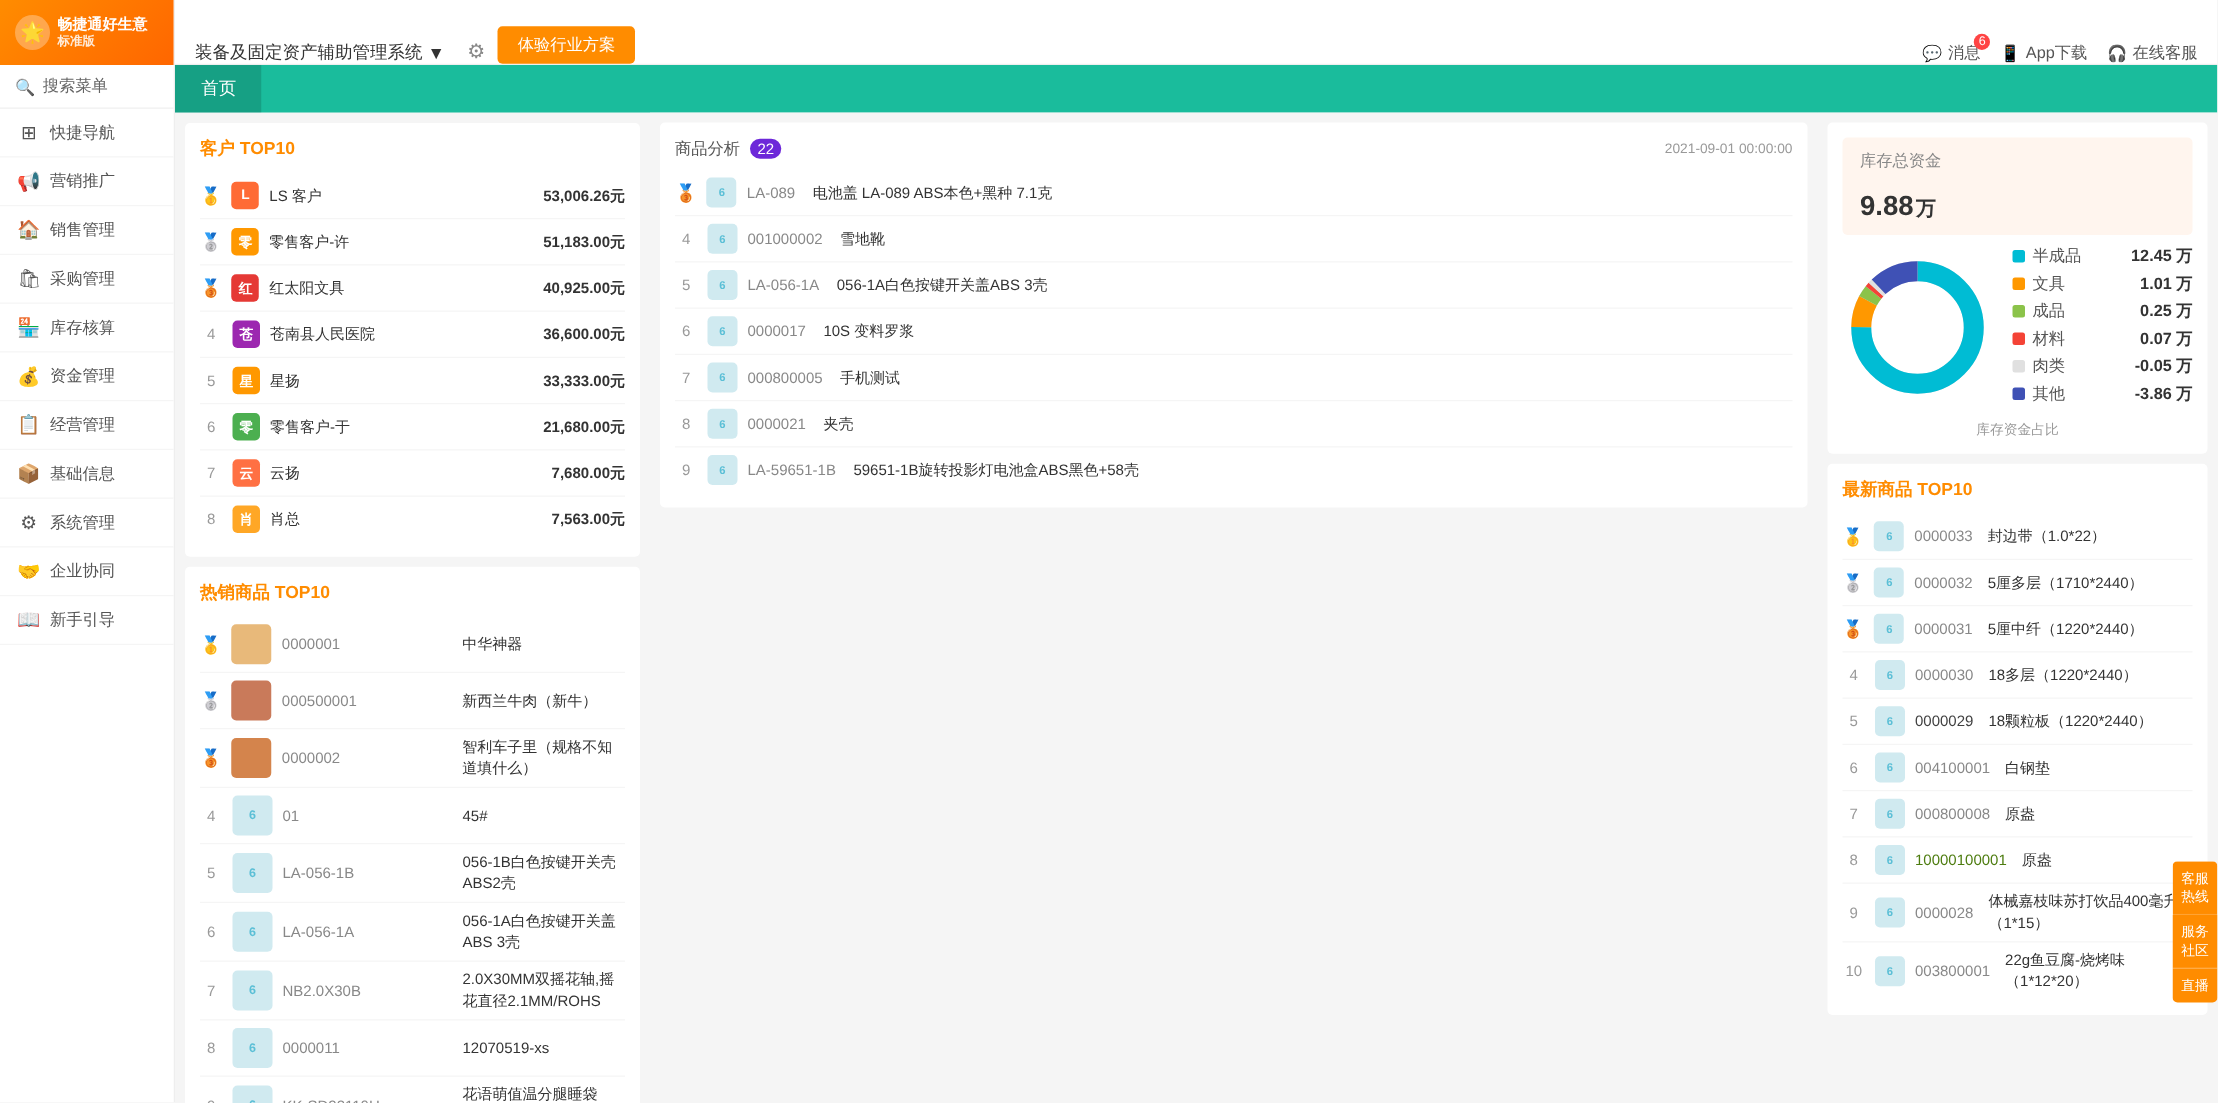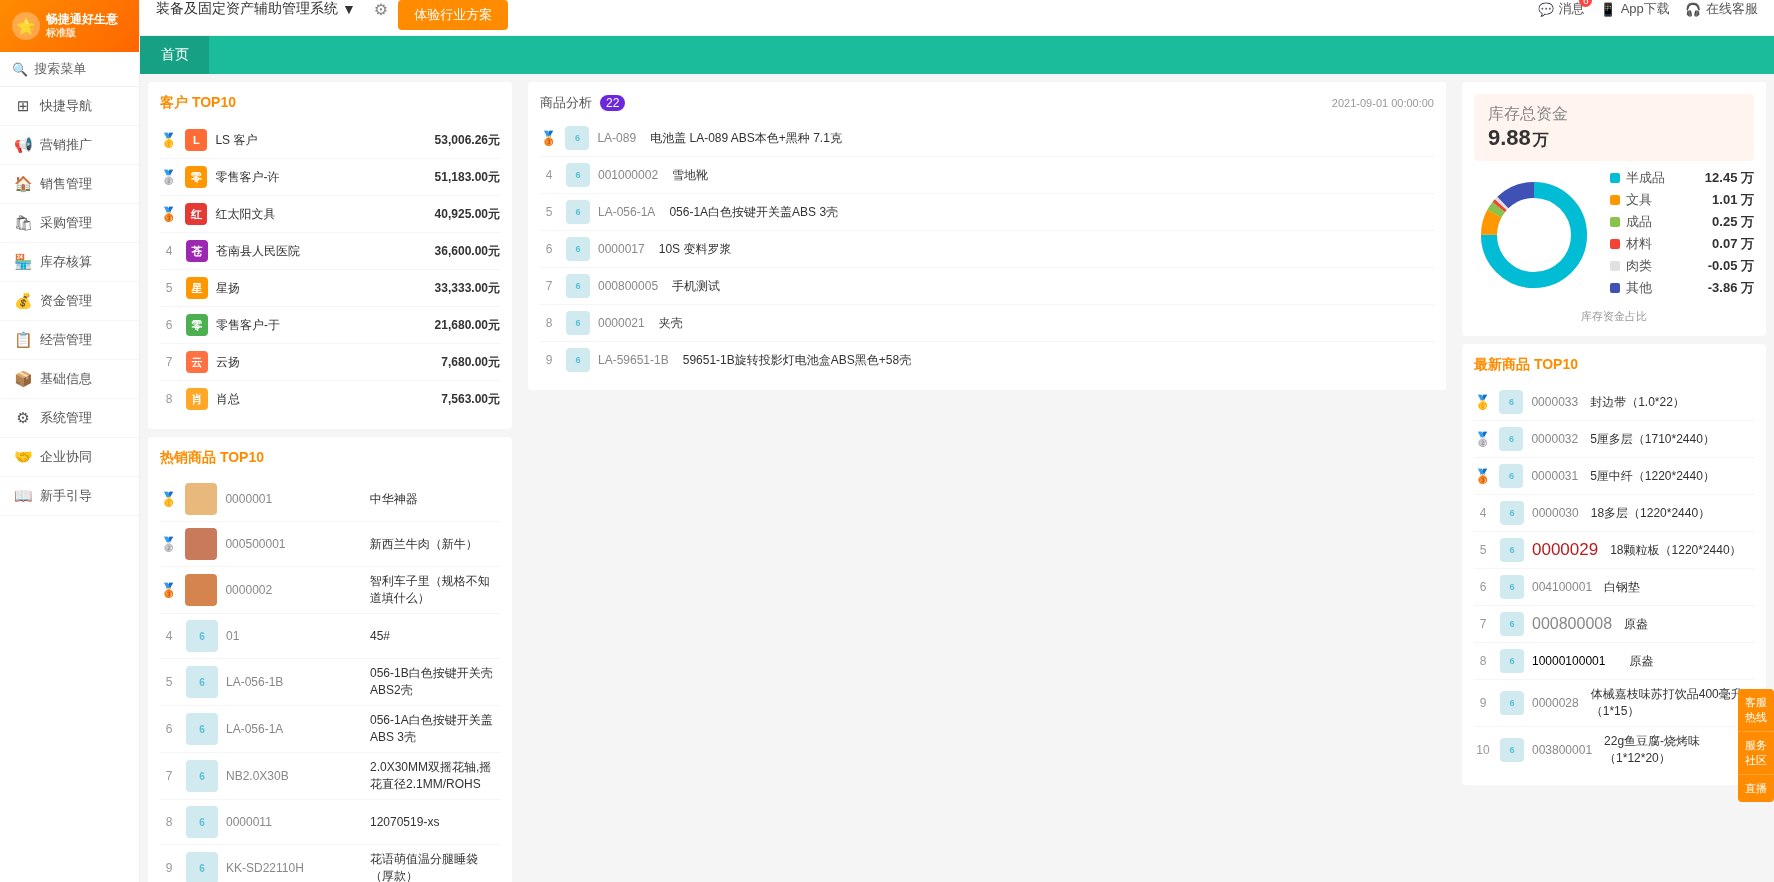--- a/index.html
+++ b/index.html
@@ -56,23 +56,23 @@
     .main-area {
       flex: 1;
       display: flex;
       flex-direction: column;
       overflow: hidden;
     }
 
     
     .topbar {
       background: #fff;
-      height: 36px;
-      display: flex;
-      align-items: flex-start;
+      height: 52px;
+      display: flex;
+      align-items: flex-end;
       padding: 0 16px;
       border-bottom: 1px solid #eee;
       gap: 10px;
     }
     .topbar-dropdown {
       display: flex; align-items: center; gap: 4px;
       color: #333; cursor: pointer; font-size: 14px;
     }
     .topbar-gear { color: #888; cursor: pointer; font-size: 16px; margin-left: 8px; }
     .topbar-btn {
@@ -234,21 +234,21 @@
     }
     .hot-product-item:last-child { border-bottom: none; }
 
     
     .inv-summary-bar {
       background: #fff5ee;
       border-radius: 4px;
       padding: 10px 14px;
       margin-bottom: 8px;
     }
-    .inv-summary-title { font-size: 16px; color: #888; margin-bottom: 0; }
+    .inv-summary-title { font-size: 13px; color: #888; margin-bottom: 14px; }
     .inv-summary-amount { font-size: 22px; font-weight: bold; color: #333; }
 
     
     .cs-float {
       position: fixed;
       right: 0;
       bottom: 80px;
       display: flex;
       flex-direction: column;
       z-index: 999;
@@ -633,39 +633,39 @@
   </div>
             <div class="hot-product-item">
     <span class="rank-num">4</span>
     <div class="product-thumb-placeholder" style="width:24px;height:24px;font-size:9px;">6</div>
     <span style="color:#888;font-size:12px;margin-right:4px;">0000030</span>
     <span class="item-name">18多层（1220*2440）</span>
   </div>
             <div class="hot-product-item">
     <span class="rank-num">5</span>
     <div class="product-thumb-placeholder" style="width:24px;height:24px;font-size:9px;">6</div>
-    <span style="color:#b91c1c;font-size:17px;margin-right:4px;">0000029</span>
+    <span style="color:#404040;font-size:12px;margin-right:4px;">0000029</span>
     <span class="item-name">18颗粒板（1220*2440）</span>
   </div>
             <div class="hot-product-item">
     <span class="rank-num">6</span>
     <div class="product-thumb-placeholder" style="width:24px;height:24px;font-size:9px;">6</div>
     <span style="color:#888;font-size:12px;margin-right:4px;">004100001</span>
     <span class="item-name">白钢垫</span>
   </div>
             <div class="hot-product-item">
     <span class="rank-num">7</span>
     <div class="product-thumb-placeholder" style="width:24px;height:24px;font-size:9px;">6</div>
-    <span style="color:#888;font-size:16px;margin-right:4px;">000800008</span>
+    <span style="color:#888;font-size:12px;margin-right:4px;">000800008</span>
     <span class="item-name">原盎</span>
   </div>
             <div class="hot-product-item">
     <span class="rank-num">8</span>
     <div class="product-thumb-placeholder" style="width:24px;height:24px;font-size:9px;">6</div>
-    <span style="color:#000000;font-size:12px;margin-right:16px;">10000100001</span>
+    <span style="color:#4d7c0f;font-size:12px;margin-right:4px;">10000100001</span>
     <span class="item-name">原盎</span>
   </div>
             <div class="hot-product-item">
     <span class="rank-num">9</span>
     <div class="product-thumb-placeholder" style="width:24px;height:24px;font-size:9px;">6</div>
     <span style="color:#888;font-size:12px;margin-right:4px;">0000028</span>
     <span class="item-name">体械嘉枝味苏打饮品400毫升（1*15）</span>
   </div>
             <div class="hot-product-item">
     <span class="rank-num">10</span>

